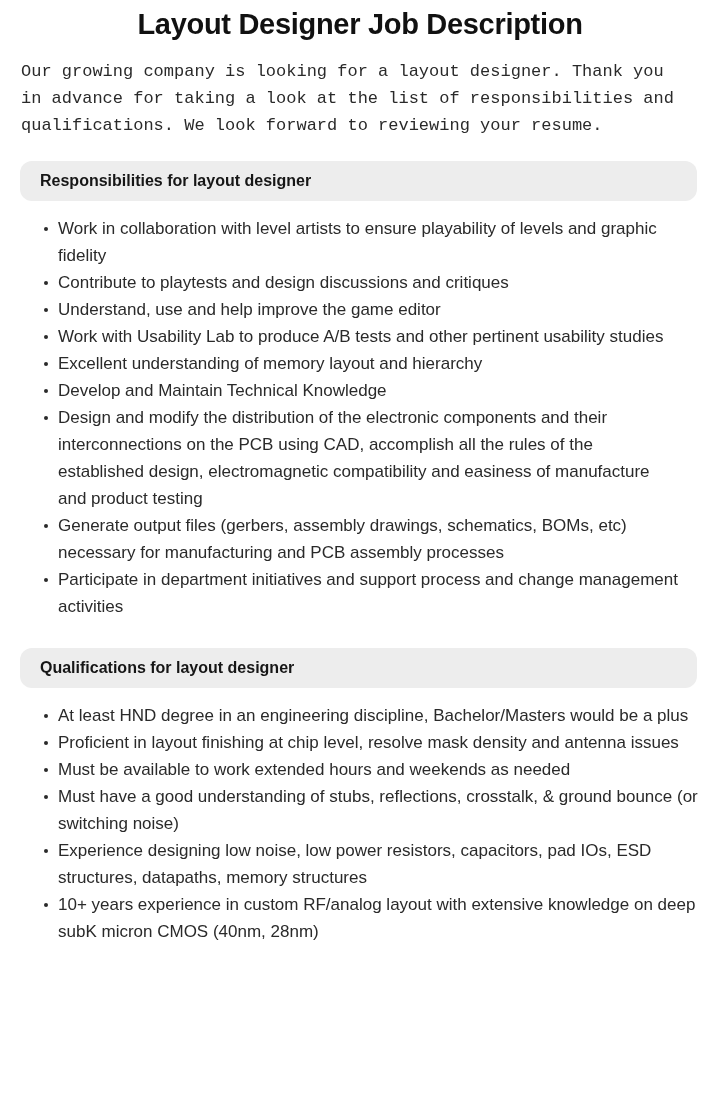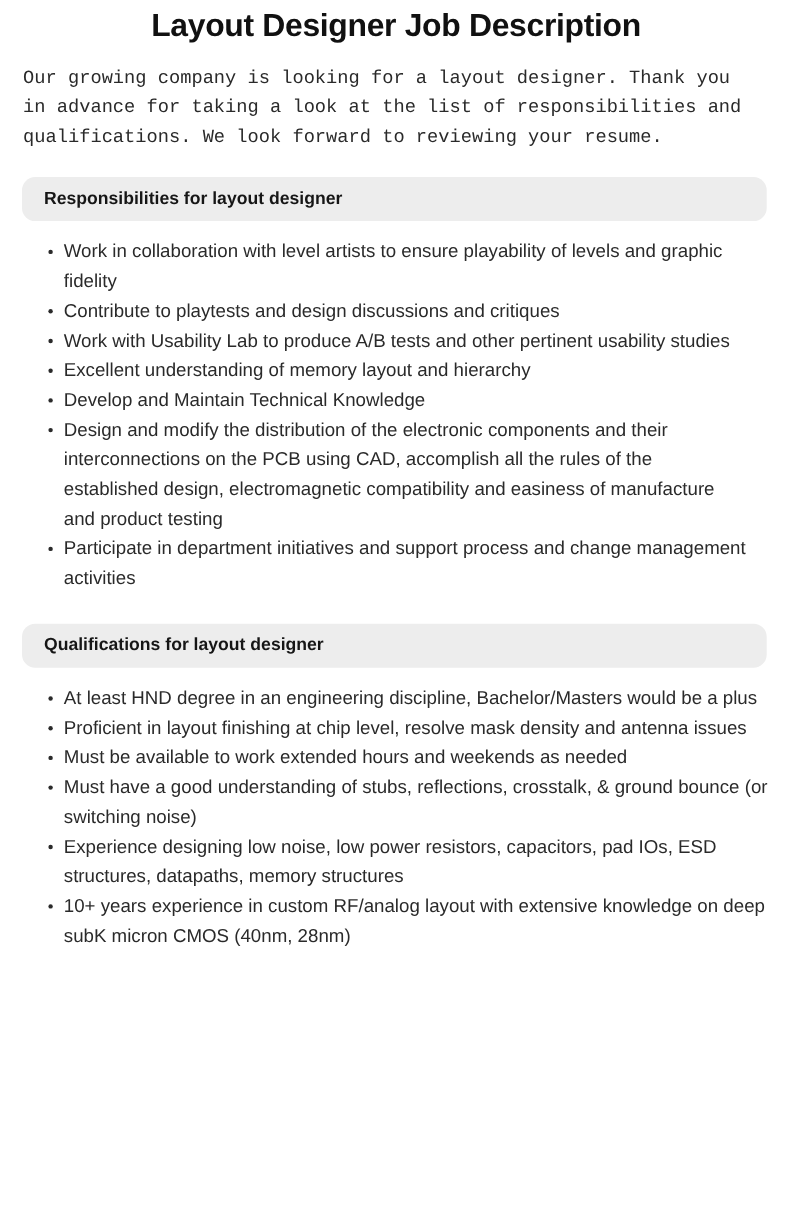--- a/index.html
+++ b/index.html
@@ -103,24 +103,26 @@
 
   <h1 class="doc-title">Layout Designer Job Description</h1>
 
   <p class="intro">Our growing company is looking for a layout designer. Thank you in advance for taking a look at the list of responsibilities and qualifications. We look forward to reviewing your resume.</p>
 
   <div class="section section-responsibilities">
     <div class="section-header">Responsibilities for layout designer</div>
     <ul class="bullet-list">
         <li class="bullet-item">Work in collaboration with level artists to ensure playability of levels and graphic fidelity</li>
         <li class="bullet-item">Contribute to playtests and design discussions and critiques</li>
+        <li class="bullet-item">Understand, use and help improve the game editor</li>
         <li class="bullet-item">Work with Usability Lab to produce A/B tests and other pertinent usability studies</li>
         <li class="bullet-item">Excellent understanding of memory layout and hierarchy</li>
         <li class="bullet-item">Develop and Maintain Technical Knowledge</li>
         <li class="bullet-item">Design and modify the distribution of the electronic components and their interconnections on the PCB using CAD, accomplish all the rules of the established design, electromagnetic compatibility and easiness of manufacture and product testing</li>
+        <li class="bullet-item">Generate output files (gerbers, assembly drawings, schematics, BOMs, etc) necessary for manufacturing and PCB assembly processes</li>
         <li class="bullet-item">Participate in department initiatives and support process and change management activities</li>
       </ul>
   </div>
 
   <div class="section section-qualifications">
     <div class="section-header">Qualifications for layout designer</div>
     <ul class="bullet-list">
         <li class="bullet-item">At least HND degree in an engineering discipline, Bachelor/Masters would be a plus</li>
         <li class="bullet-item">Proficient in layout finishing at chip level, resolve mask density and antenna issues</li>
         <li class="bullet-item">Must be available to work extended hours and weekends as needed</li>

